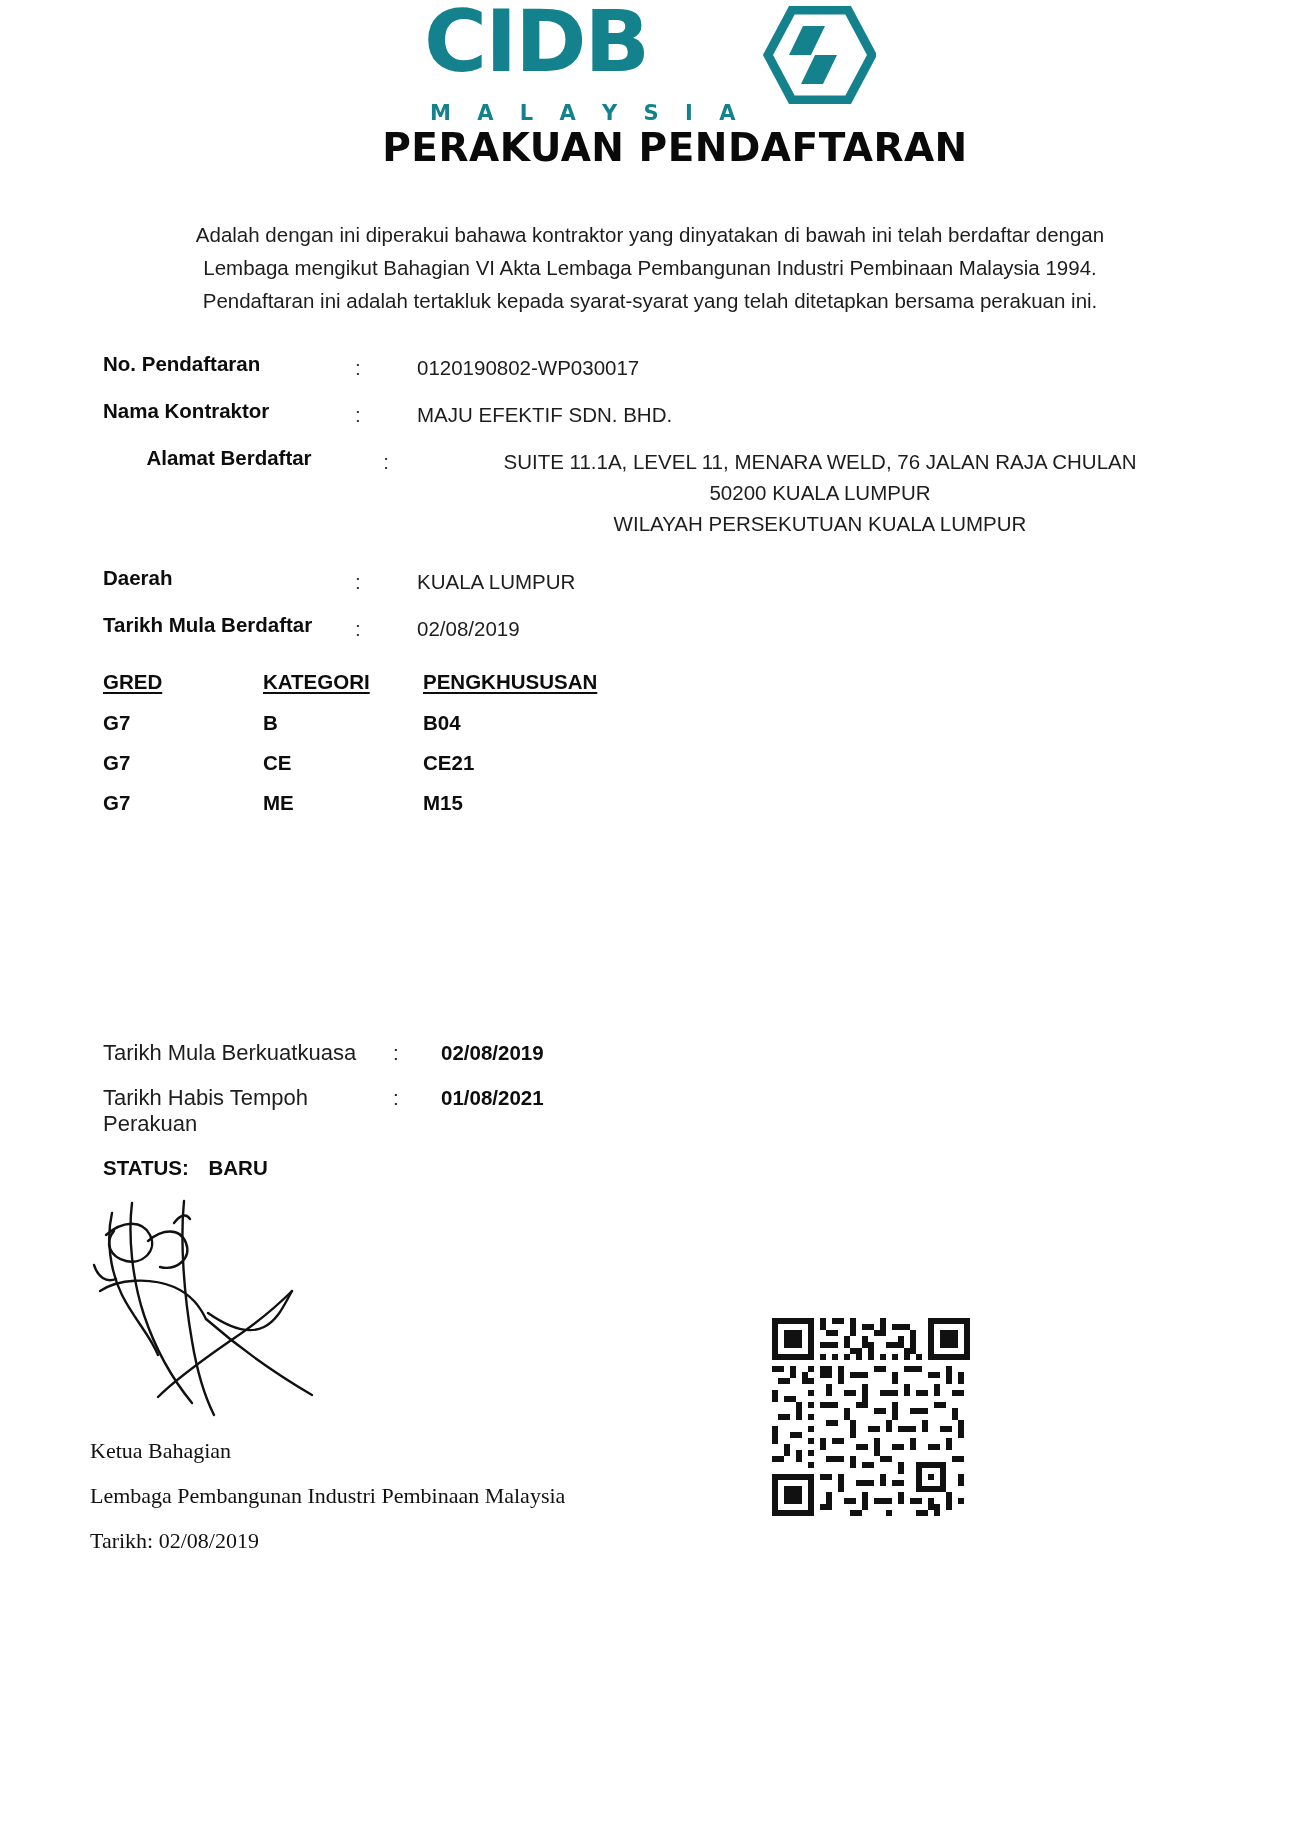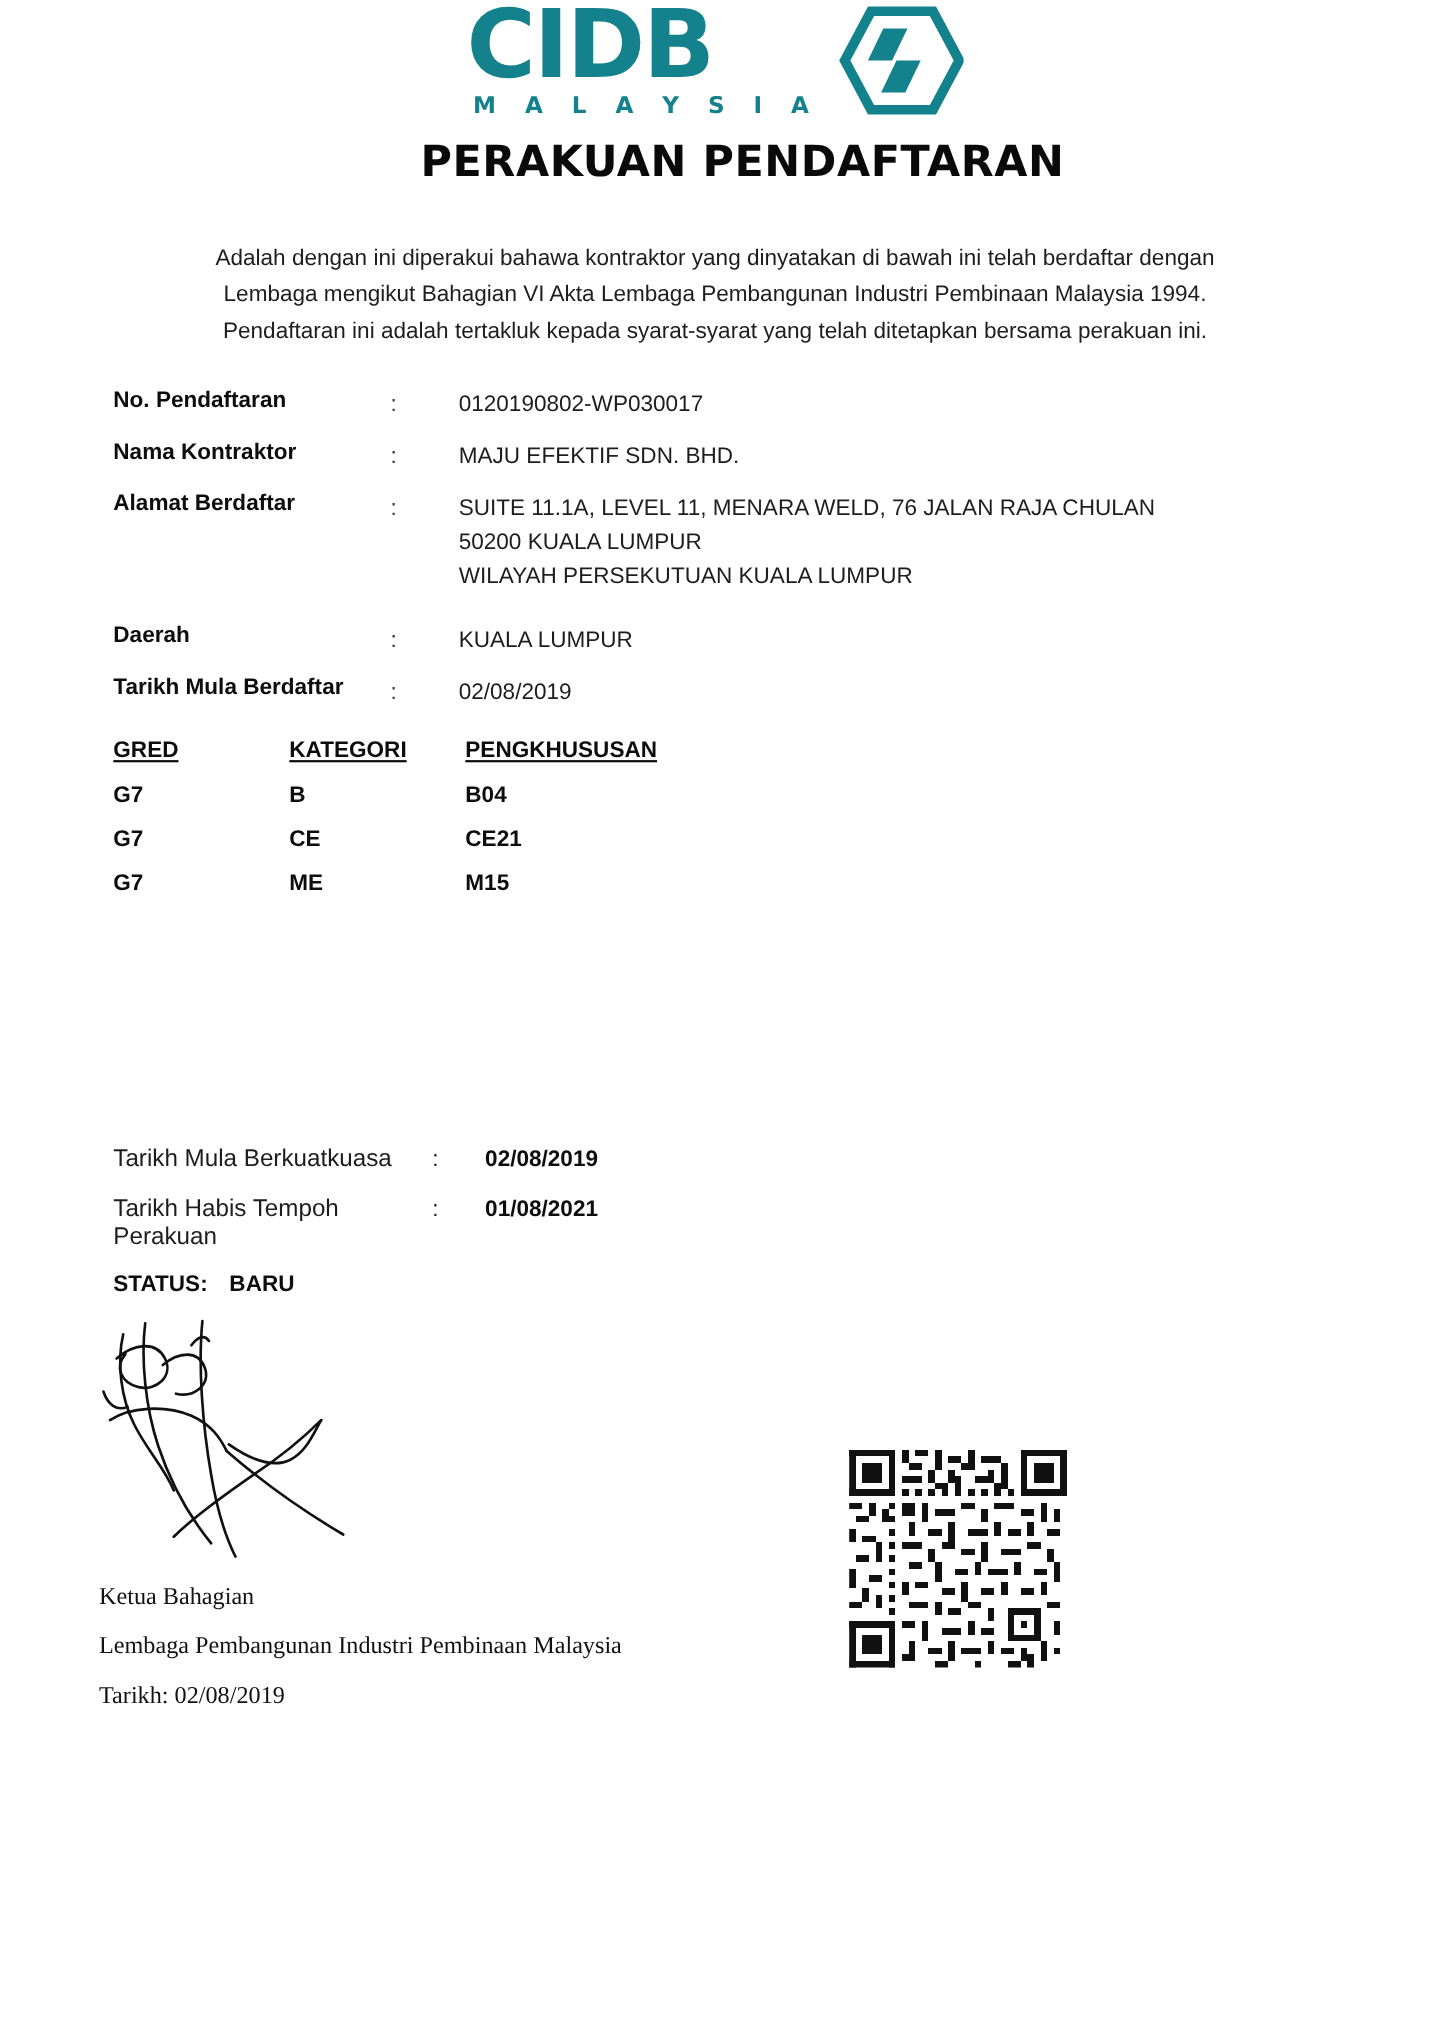--- a/index.html
+++ b/index.html
@@ -27,21 +27,21 @@
     line-height:0.92;
     letter-spacing:-2px;
     color:#13828C;
   }
   .logo-malaysia{
     font-family:"DejaVu Sans",sans-serif;
     font-weight:bold;
     font-size:21px;
     letter-spacing:9.5px;
     color:#13828C;
-    margin-top:3px;
+    margin-top:20px;
     margin-left:6px;
   }
   .logo-mark{margin-left:6px;margin-top:4px;}
 
   
   .title{
     position:absolute;left:0;top:125px;width:1300px;
     text-align:center;
     font-family:"DejaVu Sans",sans-serif;
     font-weight:bold;
@@ -69,21 +69,21 @@
   }
   .f-colon{
     width:62px;flex:0 0 62px;
     font-size:20.5px;color:#333;
   }
   .f-value{
     flex:1;
     font-size:20.5px;color:#1d1d1d;line-height:31px;
   }
   .f-value div{white-space:nowrap;}
-  .row-gap{margin-bottom:27px;}
+  .row-gap{margin-bottom:27px;text-align:center;}
   .f-colon-low{padding-top:4px;}
 
   
   .grade-table{position:absolute;left:103px;top:670px;}
   .gt-row{display:flex;margin-bottom:16px;}
   .gt-head{margin-bottom:17px;}
   .gt-c1{width:160px;flex:0 0 160px;}
   .gt-c2{width:160px;flex:0 0 160px;}
   .gt-c3{width:300px;flex:0 0 300px;}
   .gt-head span{

